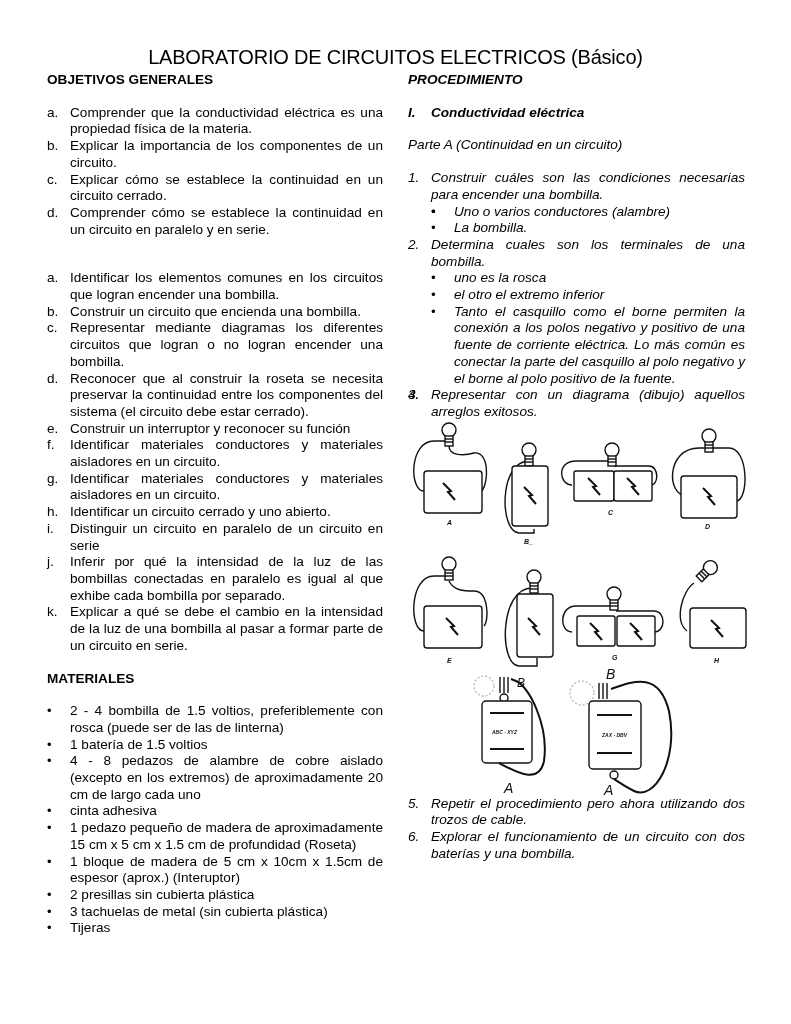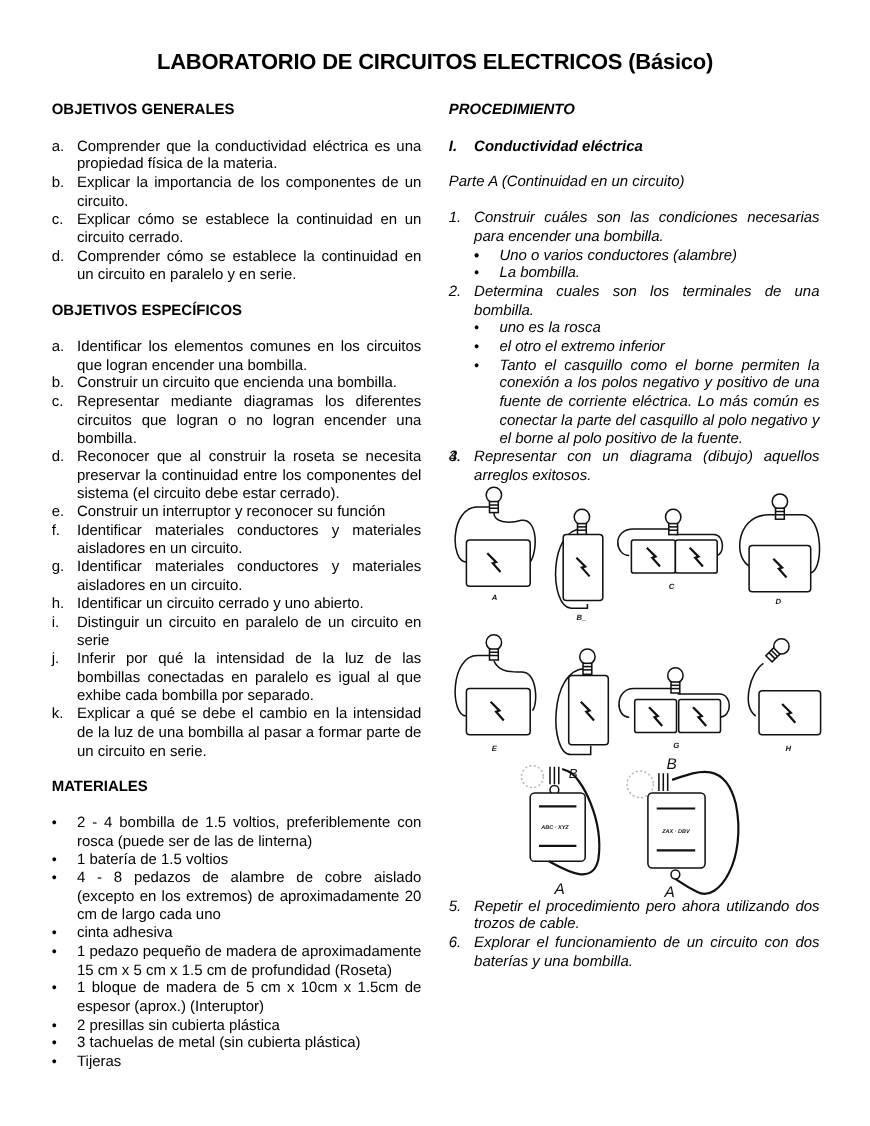--- a/index.html
+++ b/index.html
@@ -1,20 +1,20 @@
 <!DOCTYPE html>
 <html><head>
 <meta charset="utf-8">
 <style>
   html, body { margin:0; padding:0; background:#ffffff; }
   body { width:791px; height:1024px; position:relative; overflow:hidden;
          font-family:"Liberation Sans", sans-serif; color:#000; }
   .title { position:absolute; top:46px; left:0; width:791px; text-align:center;
-           font-size:20px; font-weight:bold; letter-spacing:-0.2px; }
-  .col { position:absolute; top:92px; font-size:13.6px; line-height:16.7px; }
+           font-size:20px; font-weight:normal; letter-spacing:-0.2px; }
+  .col { position:absolute; top:72px; font-size:13.6px; line-height:16.7px; }
   .col.left { left:47px; width:336px; }
   .col.right { left:408px; width:337px;font-style:italic; }
   h2 { font-size:13.6px; font-weight:bold; margin:0; line-height:16.7px; }
   .gap { height:16px; }
   ol, ul { margin:0; padding:0; list-style:none; }
   .li { position:relative; padding-left:23px; text-align:justify; }
   .li .mk { position:absolute; left:0; top:0; }
   .sub .li { padding-left:23px; }
   .sub { margin-left:23px; }
   .bullet { font-size:13px; }
@@ -32,21 +32,20 @@
 <div class="col left">
   <h2>OBJETIVOS GENERALES</h2>
   <div class="gap"></div>
   <ol>
     <li class="li"><span class="mk">a.</span><span>Comprender que la conductividad eléctrica es una propiedad física de la materia.</span></li>
     <li class="li"><span class="mk">b.</span><span>Explicar la importancia de los componentes de un circuito.</span></li>
     <li class="li"><span class="mk">c.</span><span>Explicar cómo se establece la continuidad en un circuito cerrado.</span></li>
     <li class="li"><span class="mk">d.</span><span>Comprender cómo se establece la continuidad en un circuito en paralelo y en serie.</span></li>
   </ol>
   <div class="gap"></div>
-  <h2>OBJETIVOS ESPECÍFICOS</h2>
   <div class="gap"></div>
   <ol>
     <li class="li"><span class="mk">a.</span><span>Identificar los elementos comunes en los circuitos que logran encender una bombilla.</span></li>
     <li class="li"><span class="mk">b.</span><span>Construir un circuito que encienda una bombilla.</span></li>
     <li class="li"><span class="mk">c.</span><span>Representar mediante diagramas los diferentes circuitos que logran o no logran encender una bombilla.</span></li>
     <li class="li"><span class="mk">d.</span><span>Reconocer que al construir la roseta se necesita preservar la continuidad entre los componentes del sistema (el circuito debe estar cerrado).</span></li>
     <li class="li"><span class="mk">e.</span><span>Construir un interruptor y reconocer su función</span></li>
     <li class="li"><span class="mk">f.</span><span>Identificar materiales conductores y materiales aisladores en un circuito.</span></li>
     <li class="li"><span class="mk">g.</span><span>Identificar materiales conductores y materiales aisladores en un circuito.</span></li>
     <li class="li"><span class="mk">h.</span><span>Identificar un circuito cerrado y uno abierto.</span></li>

